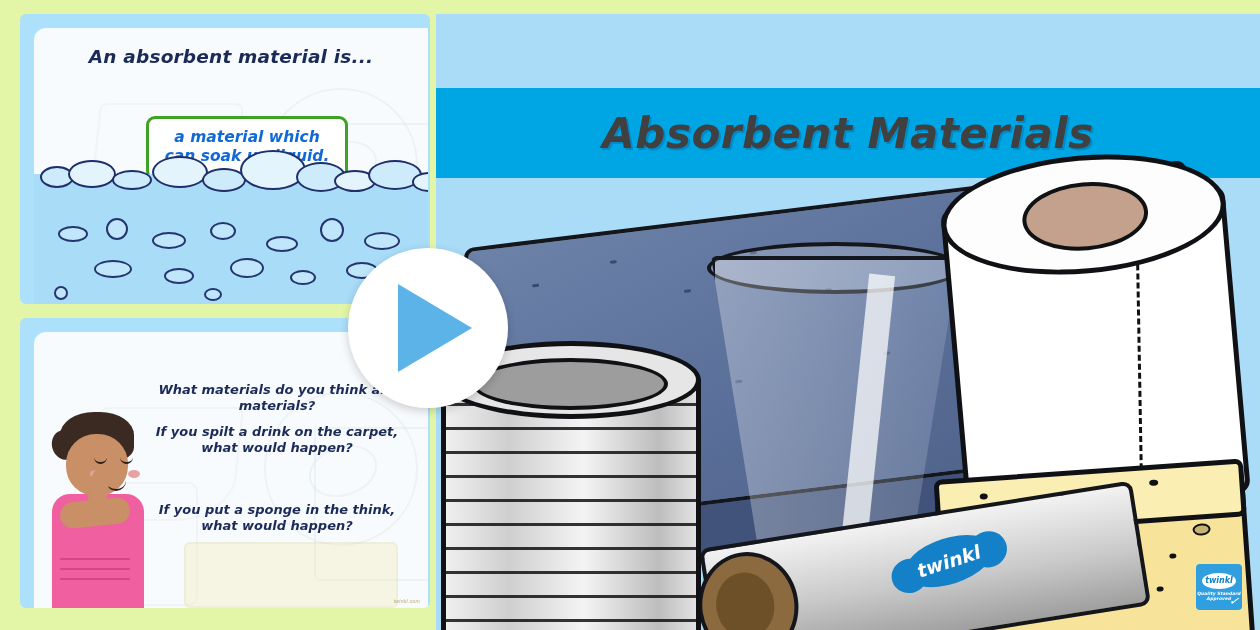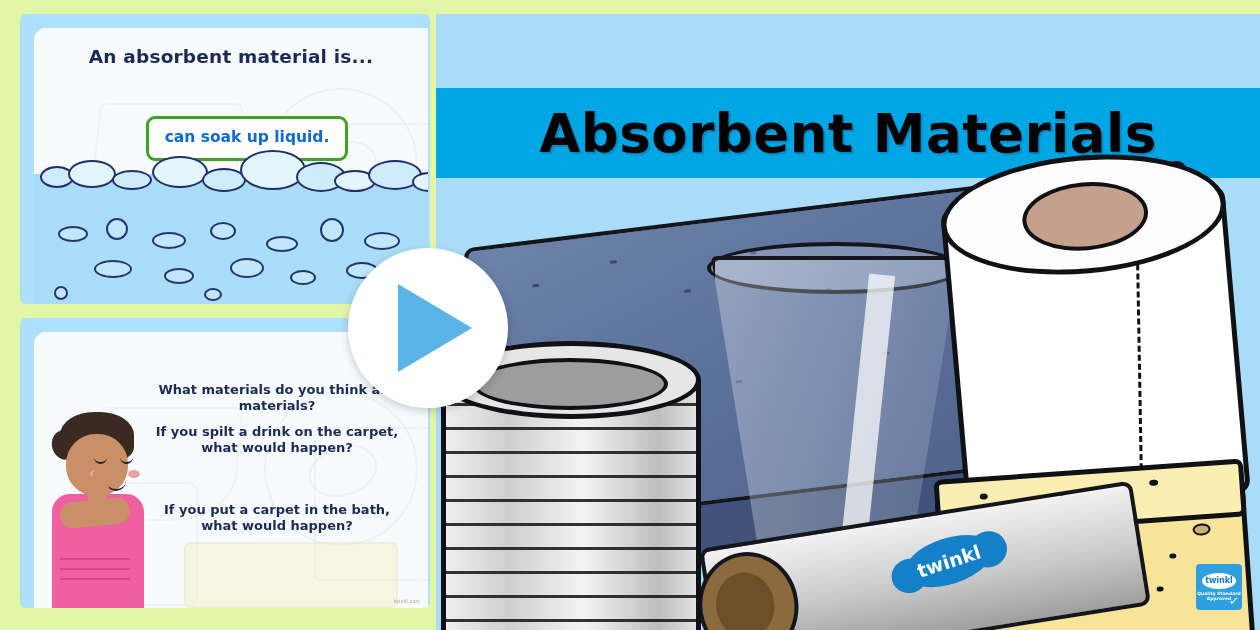--- a/index.html
+++ b/index.html
@@ -1,21 +1,21 @@
 <!DOCTYPE html>
 <html><head>
 <meta charset="utf-8">
 <style>
   html,body{margin:0;padding:0;}
   body{
     width:1260px;height:630px;overflow:hidden;
     background:#e3f6a7;
     font-family:"Liberation Sans", sans-serif;
   }
-  .stage{position:relative;width:1260px;height:630px;}
+  .stage{position:relative;width:1260px;height:630px;font-style:italic;}
 
   
   .thumb{
     position:absolute;left:20px;width:410px;height:290px;
     background:#ade0fa;border-radius:6px;overflow:hidden;
   }
   .thumb.t1{top:14px;}
   .thumb.t2{top:318px;}
   .thumb-inner{
     position:absolute;left:14px;right:2px;top:14px;bottom:0px;
@@ -123,21 +123,21 @@
   .main{
     position:absolute;left:436px;top:14px;width:824px;height:616px;
     background:#aadcf7;overflow:hidden;
   }
   .banner{
     position:absolute;left:0;right:0;top:74px;height:90px;
     background:#00a5e3;display:flex;align-items:center;justify-content:center;
   }
   .banner-title{
     font-family:"DejaVu Sans", sans-serif;
-    font-size:53px;font-weight:bold;color:#000000;letter-spacing:.5px;
+    font-size:42px;font-weight:bold;color:#404040;letter-spacing:.5px;
     text-shadow:2px 2px 0 rgba(0,90,150,.35);
   }
 
   
   .scene{position:absolute;left:0;right:0;top:164px;bottom:0;}
 
   .towel{
     position:absolute;left:45px;top:25px;width:720px;height:330px;
     background:linear-gradient(160deg,#6d82a8 0%,#5a6f99 45%,#4a5c82 100%);
     border:4px solid #14161c;border-radius:10px;
@@ -282,20 +282,21 @@
     <div class="thumb-inner">
 
       <div class="ghost ghost-cup"></div>
       <div class="ghost ghost-roll"></div>
       <div class="ghost ghost-roll2"></div>
       <div class="ghost ghost-can"></div>
 
       <div class="t1-title">An absorbent material is...</div>
 
       <div class="t1-box">
+        <div>a material which</div>
         <div>can soak up liquid.</div>
       </div>
 
       <div class="water">
         <div class="foam">
           <div class="bub" style="left:6px;top:8px;width:30px;height:18px;"></div>
           <div class="bub s" style="left:34px;top:2px;width:44px;height:24px;"></div>
           <div class="bub" style="left:78px;top:12px;width:36px;height:16px;"></div>
           <div class="bub s" style="left:118px;top:-2px;width:52px;height:28px;"></div>
           <div class="bub" style="left:168px;top:10px;width:40px;height:20px;"></div>
@@ -335,21 +336,21 @@
 
       <div class="t2-q q1">
         <div>What materials do you think are</div>
         <div>materials?</div>
       </div>
       <div class="t2-q q2">
         <div>If you spilt a drink on the carpet,</div>
         <div>what would happen?</div>
       </div>
       <div class="t2-q q3">
-        <div>If you put a carpet in the bath,</div>
+        <div>If you put a sponge in the think,</div>
         <div>what would happen?</div>
       </div>
 
       <div class="boy">
         <div class="body"></div>
         <div class="stripes"></div>
         <div class="arm"></div>
         <div class="hair"></div>
         <div class="face">
           <div class="eye l"></div>

